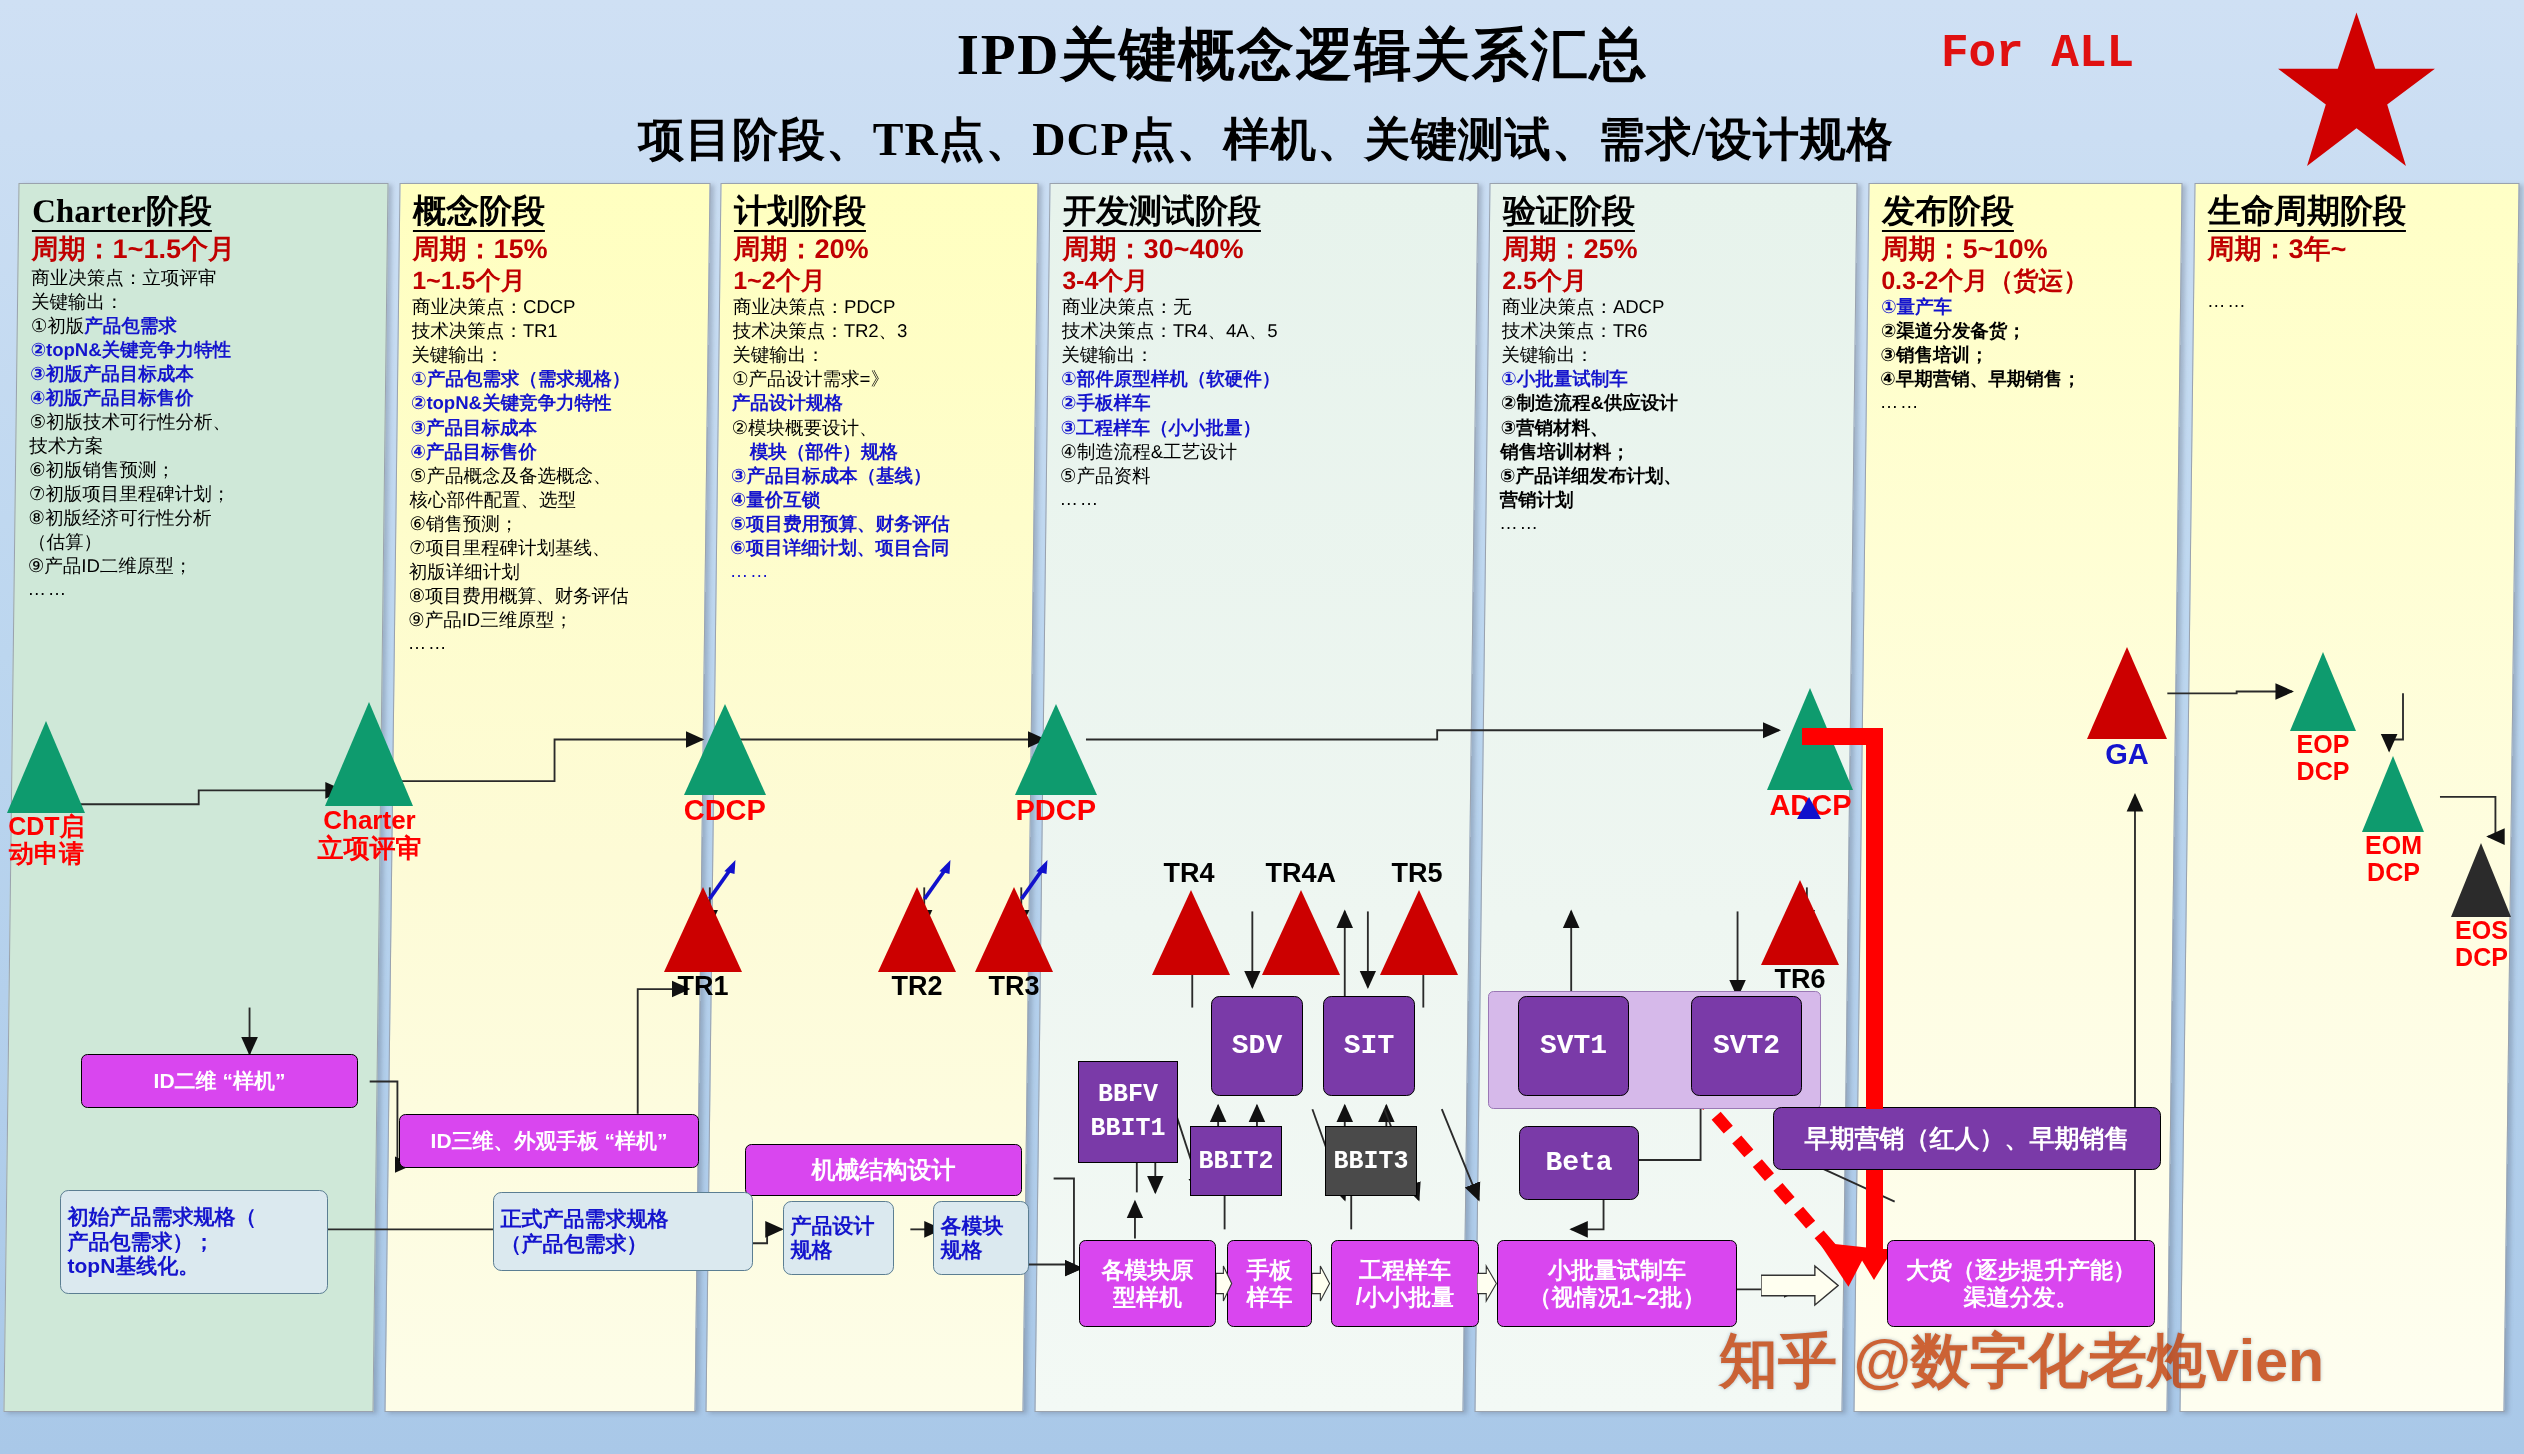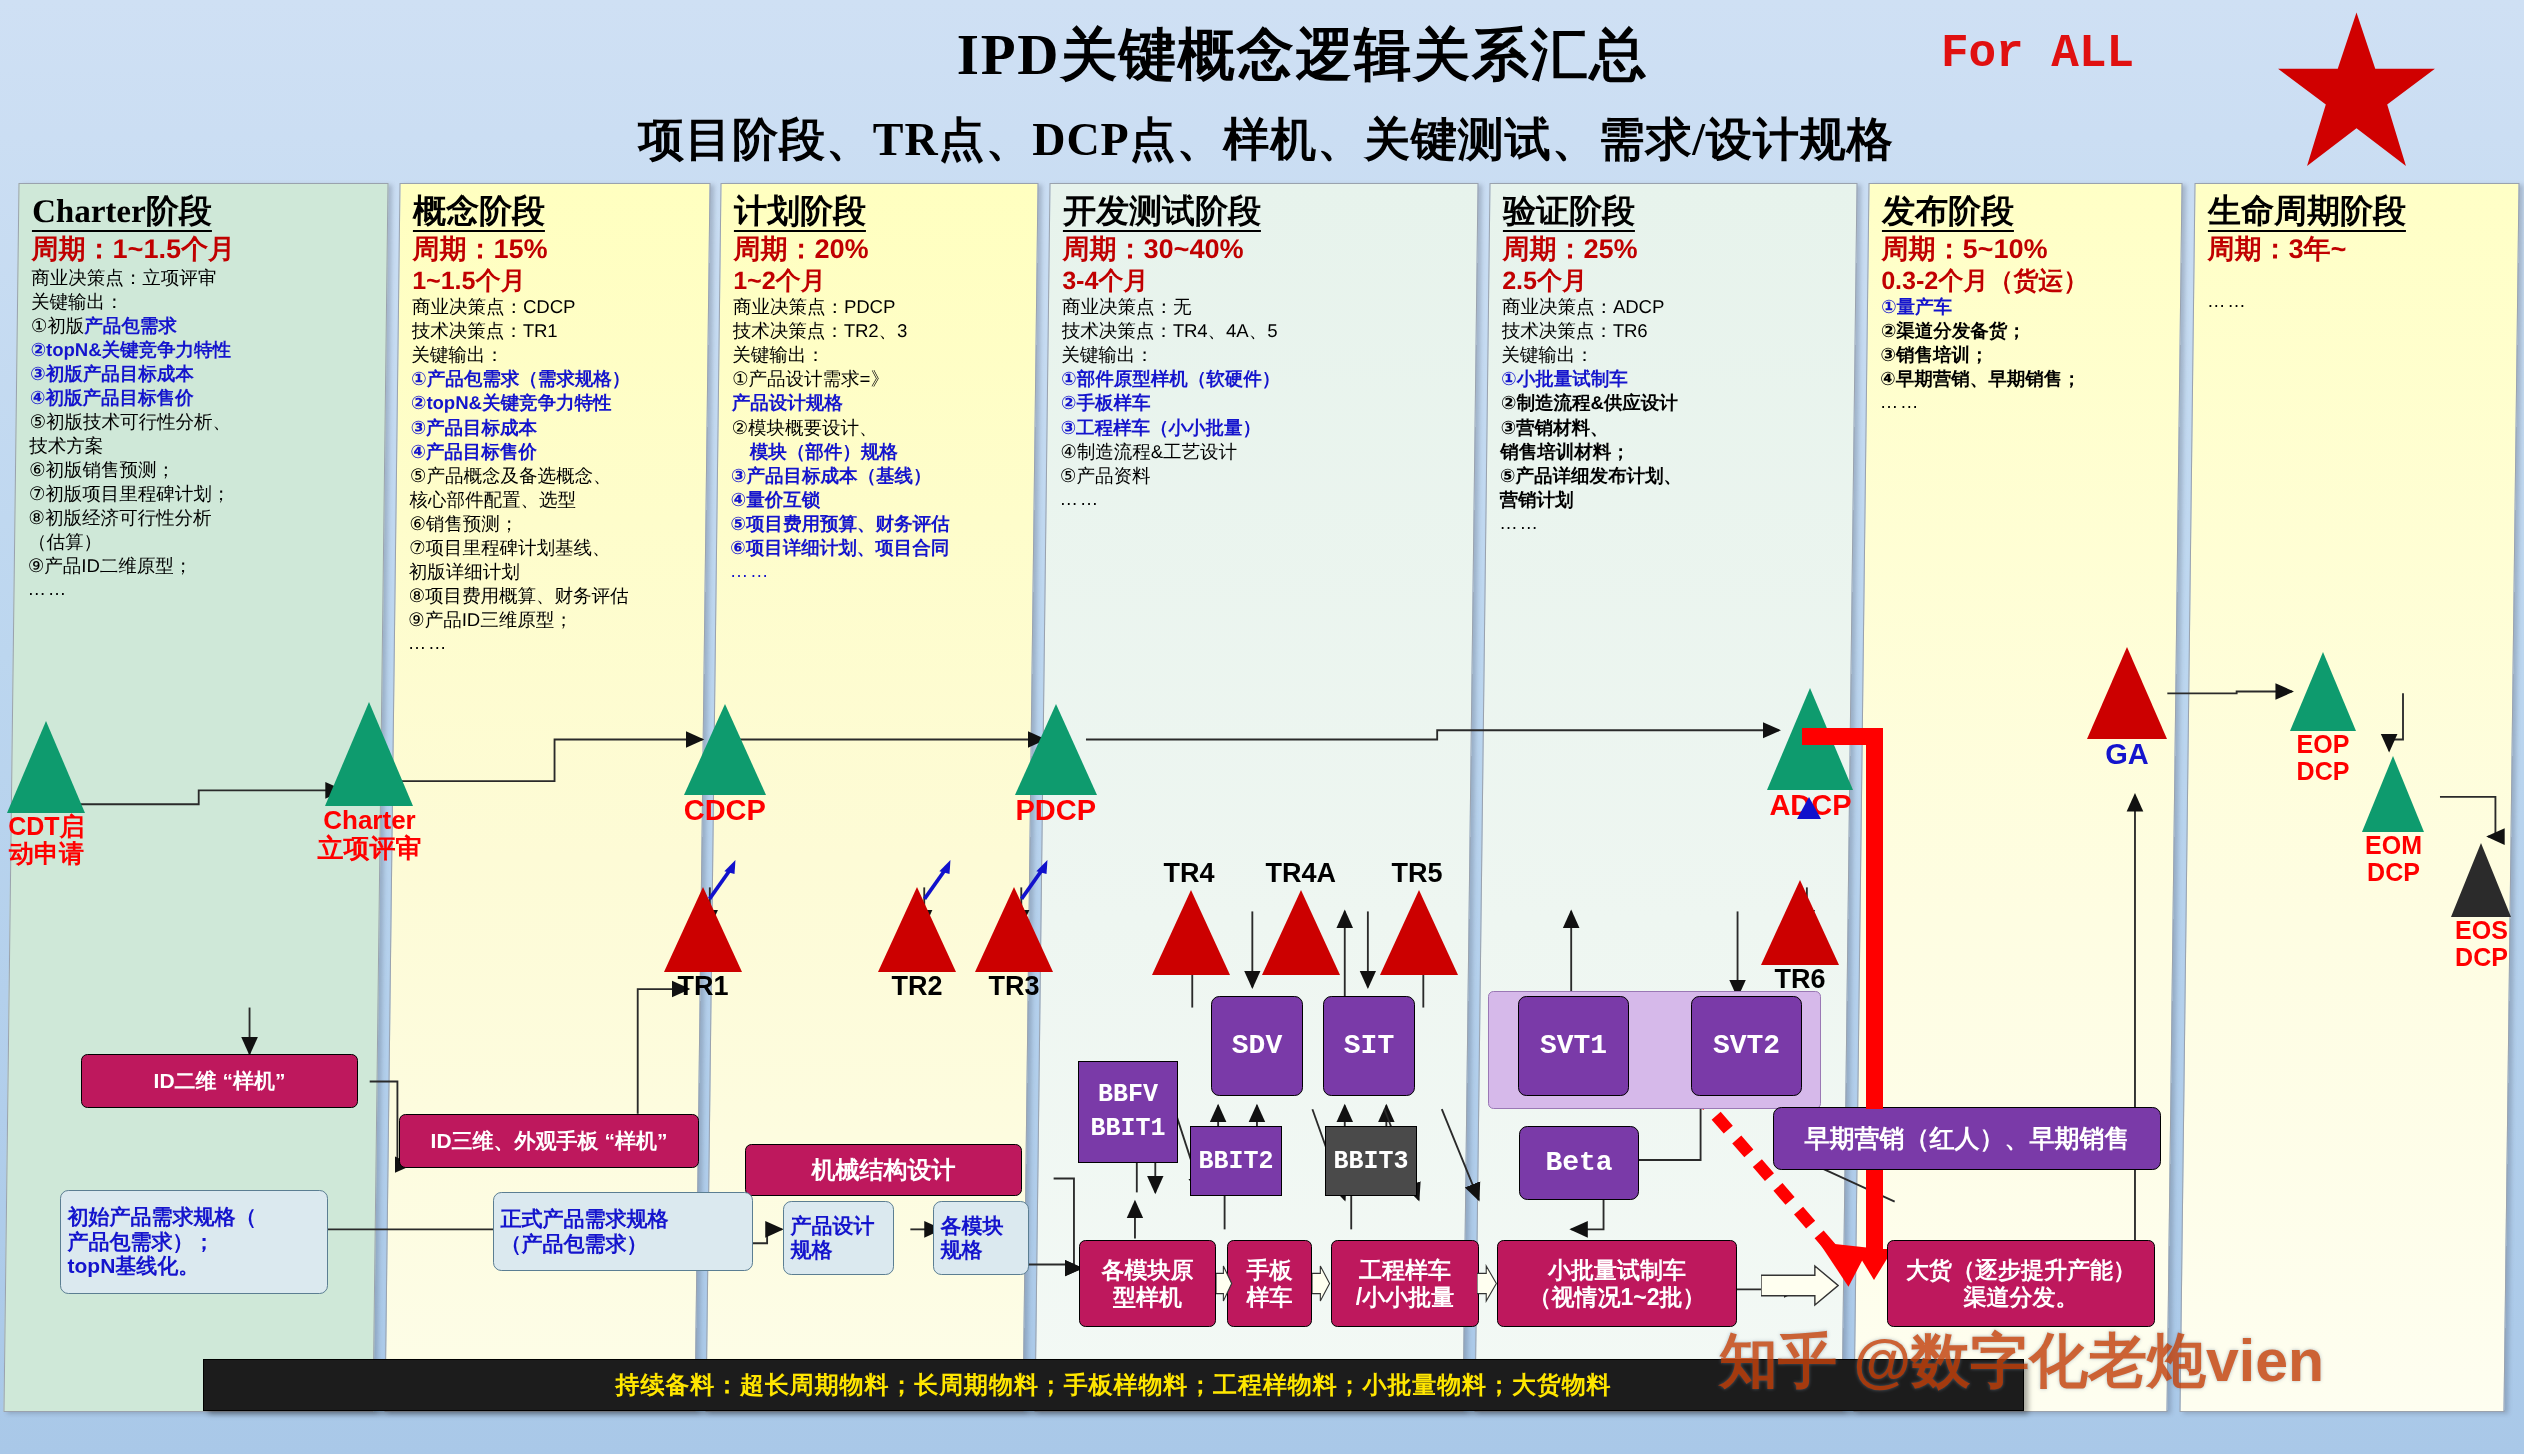--- a/index.html
+++ b/index.html
@@ -61,21 +61,21 @@
   .tri-lbl{font-weight:bold;text-align:center;line-height:1.08;}
   .lbl-red{color:#ff0000;}
   .lbl-blue{color:#1414cd;}
   .lbl-black{color:#000;}
 
   
   .bx{
     display:flex;align-items:center;justify-content:center;
     text-align:center;line-height:1.16;font-weight:bold;
   }
-  .bx-blue-r{background:#be185d;color:#fff;border:0.9px solid #000;border-radius:6.5px;}
+  .bx-blue-r{background:#d946ef;color:#fff;border:0.9px solid #000;border-radius:6.5px;}
   .bx-lite{background:#dbe9ef;color:#1414cd;border:0.9px solid #5b7e92;border-radius:8.3px;
            justify-content:flex-start;text-align:left;padding:2.8px 6.5px;}
   .bx-purple{background:#7a3aa8;color:#fff;border:0.9px solid #000;border-radius:8.3px;
              font-family:"Liberation Mono","DejaVu Sans Mono",monospace;}
   .bx-purple-sq{background:#7a3aa8;color:#fff;border:0.9px solid #000;
              font-family:"Liberation Mono","DejaVu Sans Mono",monospace;}
   .bx-dark{background:#4a4a4a;color:#fff;border:0.9px solid #000;
              font-family:"Liberation Mono","DejaVu Sans Mono",monospace;}
   .bx-purple-wide{background:#7a3aa8;color:#fff;border:0.9px solid #000;border-radius:8.3px;}
   .svt-band{background:#d6b9ea;border:0.9px solid #9a78b5;}
@@ -471,18 +471,17 @@
   <div class="abs bx bx-lite" style="left:60px;top:1190px;width:268px;height:104px;font-size:21px;white-space:pre;flex-direction:column;align-items:flex-start;justify-content:center;">初始产品需求规格（
 产品包需求）；
 topN基线化。</div>
   <div class="abs bx bx-lite" style="left:493px;top:1192px;width:260px;height:79px;font-size:21px;white-space:pre;flex-direction:column;align-items:flex-start;justify-content:center;">正式产品需求规格
 （产品包需求）</div>
   <div class="abs bx bx-lite" style="left:783px;top:1201px;width:111px;height:74px;font-size:21px;white-space:pre;flex-direction:column;align-items:flex-start;justify-content:center;">产品设计
 规格</div>
   <div class="abs bx bx-lite" style="left:933px;top:1201px;width:96px;height:74px;font-size:21px;white-space:pre;flex-direction:column;align-items:flex-start;justify-content:center;">各模块
 规格</div>
 
-  <div class="abs footer" style="left:203px;top:1359px;width:1821px;height:52px;">持续备料：超长周期物料；长周期物料；手板样物料；工程样物料；小批量物料；大货物料</div>
 
   <div class="abs wm" style="left:1719px;top:1322px;">知乎 @数字化老炮vien</div>
 
 </div>
 
 
 </body></html>

